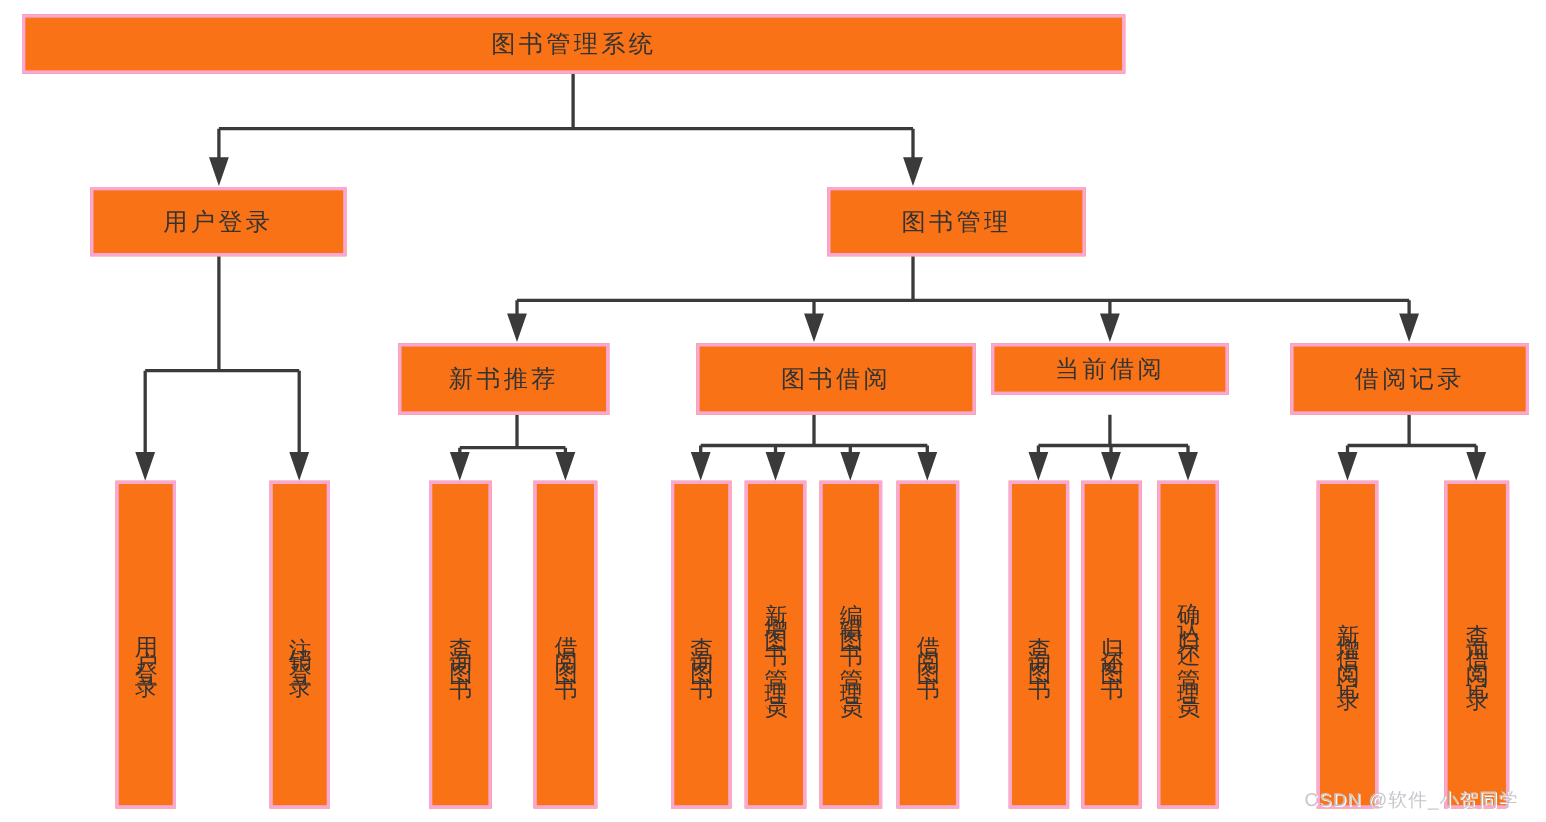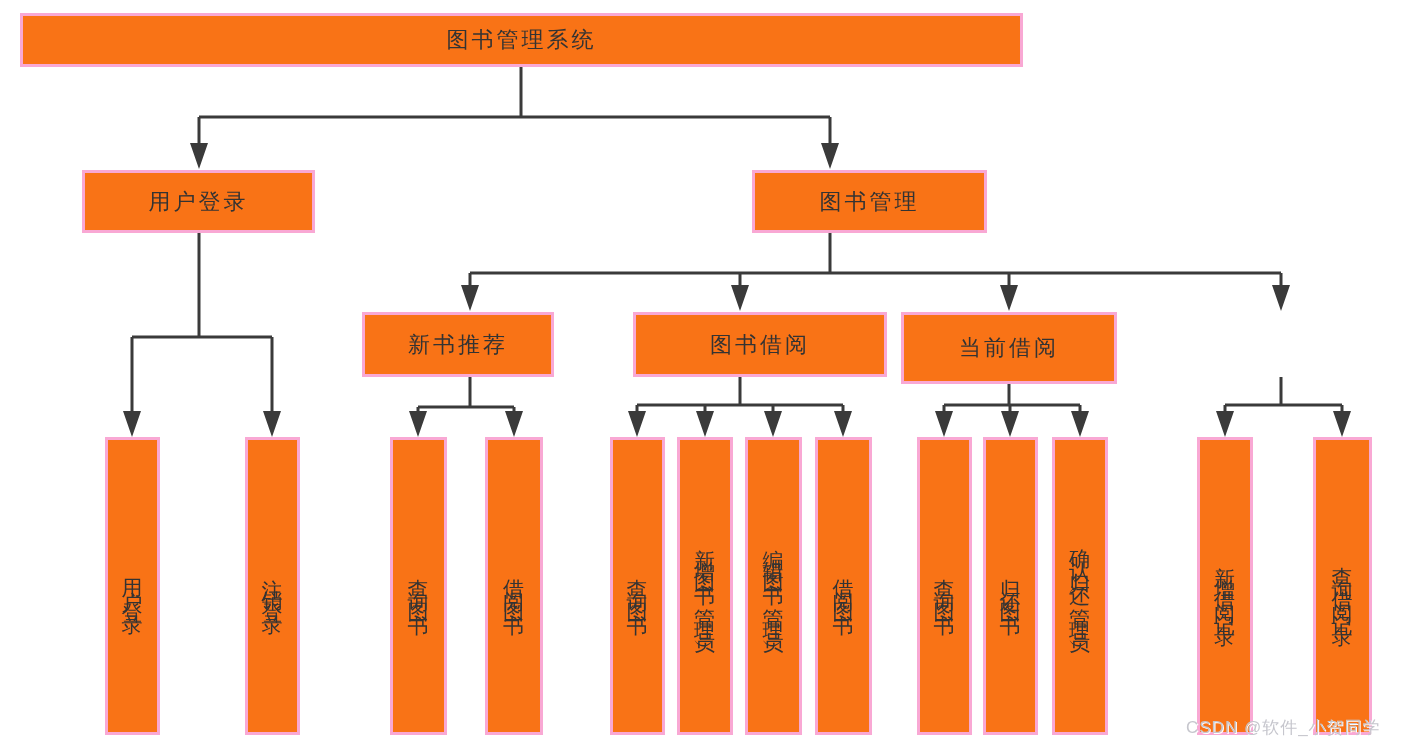--- a/index.html
+++ b/index.html
@@ -74,21 +74,22 @@
              M1333 411 L1351 411 L1342 437 Z"></path>
   </svg>
 
   <div class="box h" style="left:20px; top:13px; width:1003px; height:54px;">图书管理系统</div>
 
   <div class="box h" style="left:82px; top:170px; width:233px; height:63px;">用户登录</div>
   <div class="box h" style="left:712px; top:170px; width:235px; height:63px;margin-left:40px;">图书管理</div>
 
   <div class="box h" style="left:362px; top:312px; width:192px; height:65px;">新书推荐</div>
   <div class="box h" style="left:633px; top:312px; width:254px; height:65px;">图书借阅</div>
-  <div class="box h" style="left:901px; top:312px; width:216px; height:72px;">当前借阅</div>
+  <div class="box h" style="left:901px; top:312px; width:216px; height:47px;">当前借阅</div>
+  <div class="box h" style="left:1173px; top:312px; width:217px; height:65px;">借阅记录</div>
 
   <div class="box v" style="left:105px; top:437px; width:55px; height:298px;">用户登录</div>
   <div class="box v" style="left:245px; top:437px; width:55px; height:298px;">注销登录</div>
 
   <div class="box v" style="left:390px; top:437px; width:57px; height:298px;">查询图书</div>
   <div class="box v" style="left:485px; top:437px; width:58px; height:298px;">借阅图书</div>
 
   <div class="box v" style="left:610px; top:437px; width:55px; height:298px;">查询图书</div>
   <div class="box v" style="left:677px; top:437px; width:56px; height:298px;">新增图书（管理员）</div>
   <div class="box v" style="left:745px; top:437px; width:57px; height:298px;">编辑图书（管理员）</div>

